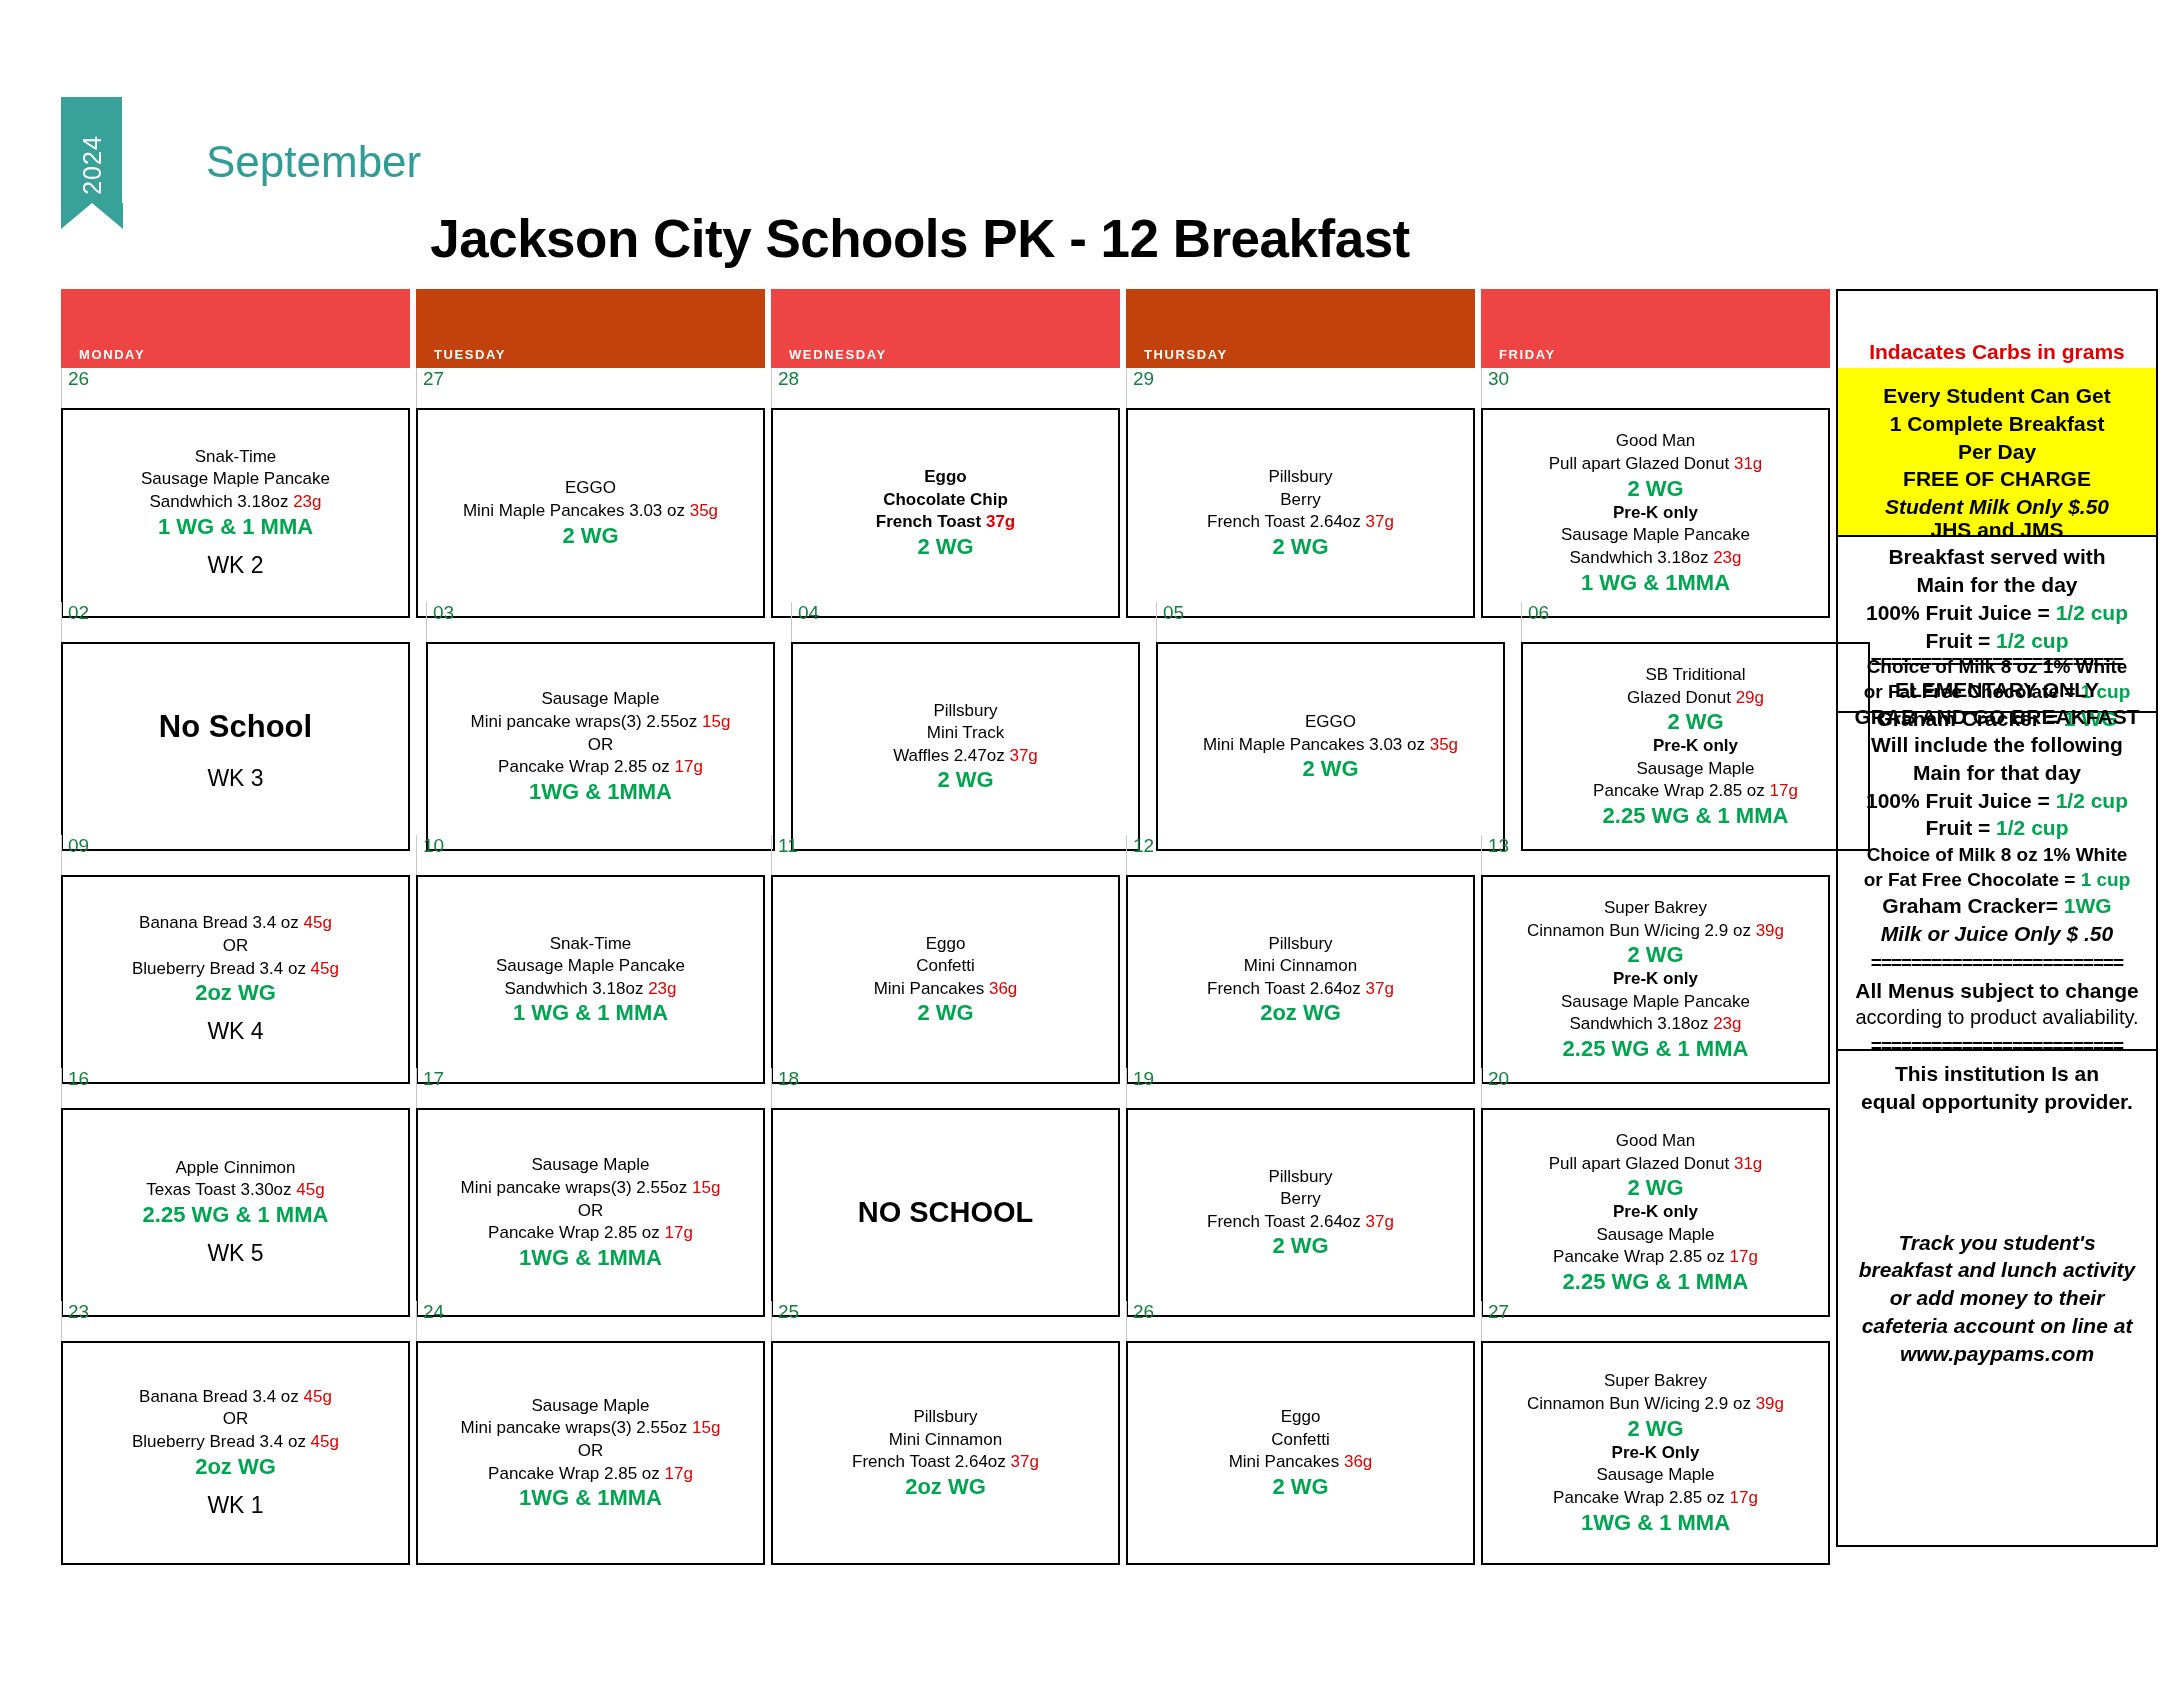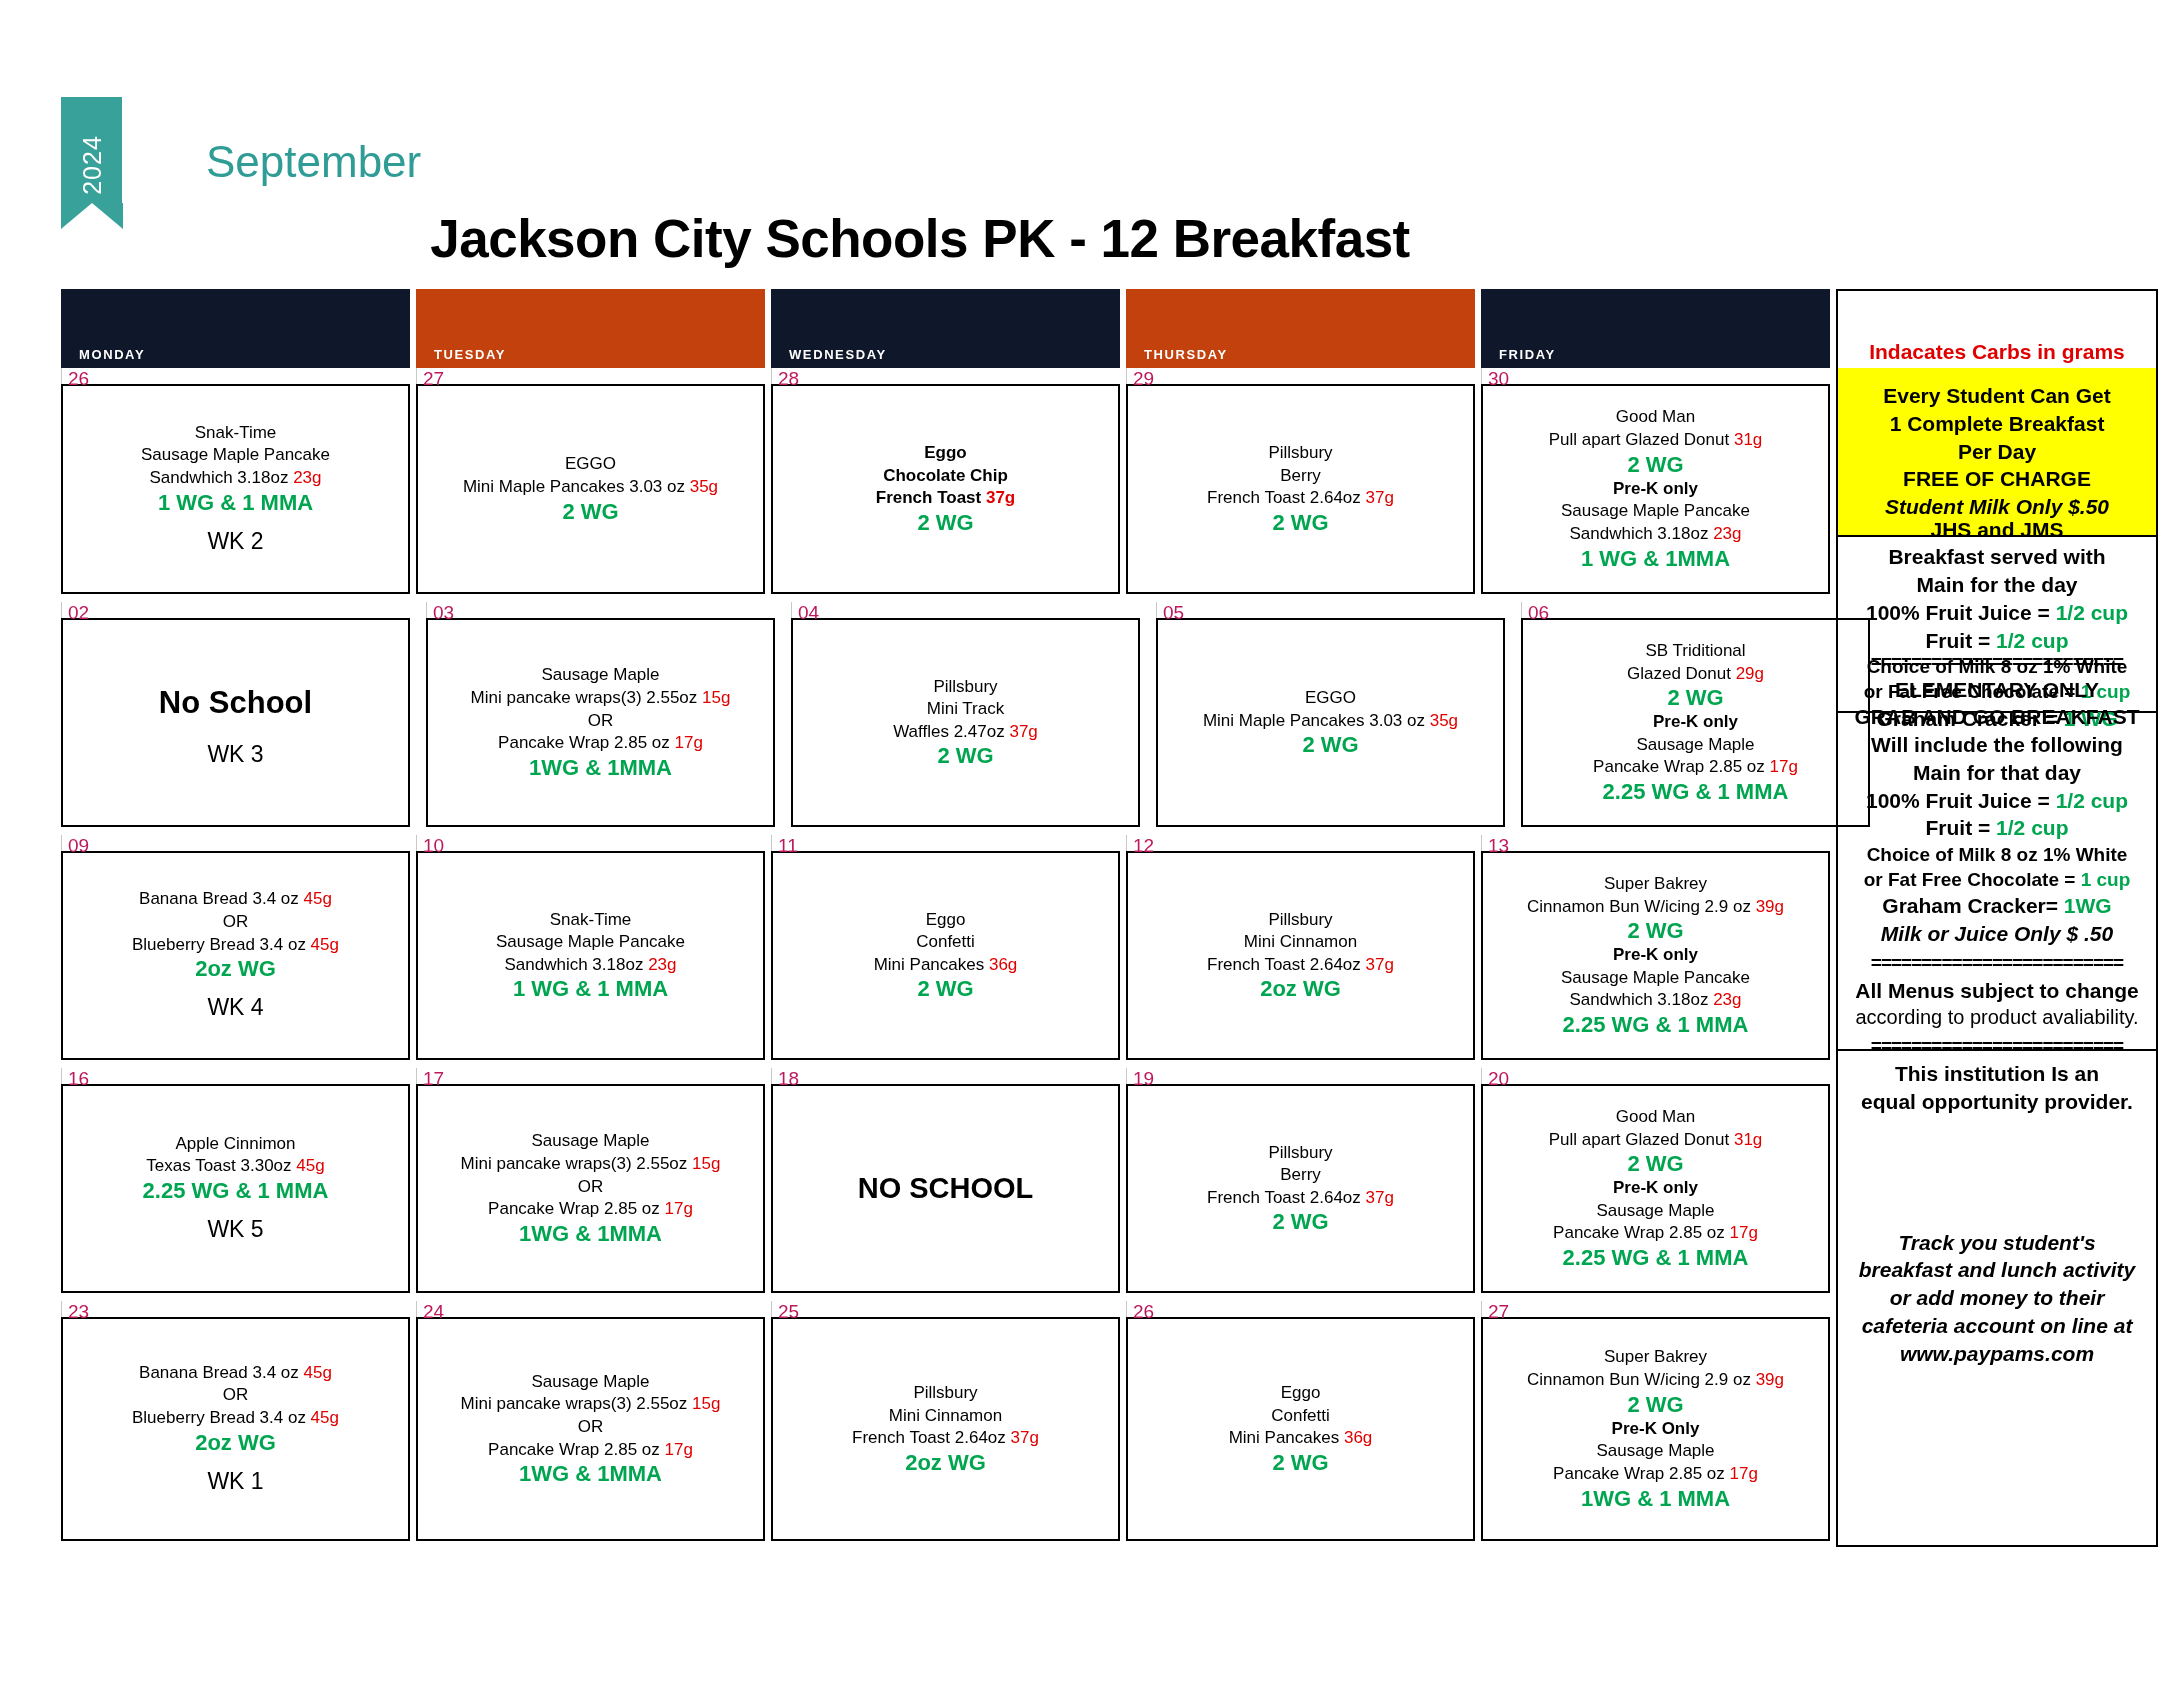--- a/index.html
+++ b/index.html
@@ -79,21 +79,21 @@
     position: relative;
     display: flex;
     align-items: flex-end;
     padding: 0 0 6px 18px;
     box-sizing: border-box;
     color: #ffffff;
     font-size: 13px;
     font-weight: bold;
     letter-spacing: 1.6px;
   }
-  .dow.green { background: #0f172a; text-align: right; }
+  .dow.green { background: #ef4444; text-align: right; }
   .dow.teal  { background: #c2410c; }
   .dow.side  {
     background: #ffffff;
     color: #e00000;
     align-items: flex-end;
     justify-content: center;
     padding: 0 0 4px 0;
     font-size: 21px;
     letter-spacing: 0;
     border: 2px solid #000;
@@ -109,23 +109,23 @@
   .week-row.w1 { height: 233px; gap: 16px; }
   .week-row.w2 { height: 233px; }
   .week-row.w3 { height: 233px; }
   .week-row.w4 { height: 248px; }
 
   .daycell {
     position: relative;
     box-sizing: border-box;
   }
   .daynum {
-    height: 16px;
+    height: 40px;
     font-size: 19px;
-    color: #be185d;
+    color: #15803d;
     padding-left: 6px;
     line-height: 22px;
     box-sizing: border-box;
     border-left: 1px solid #c8c8c8;
   }
   .daybox {
     height: calc(100% - 24px);
     border: 2px solid #000;
     box-sizing: border-box;
     display: flex;

